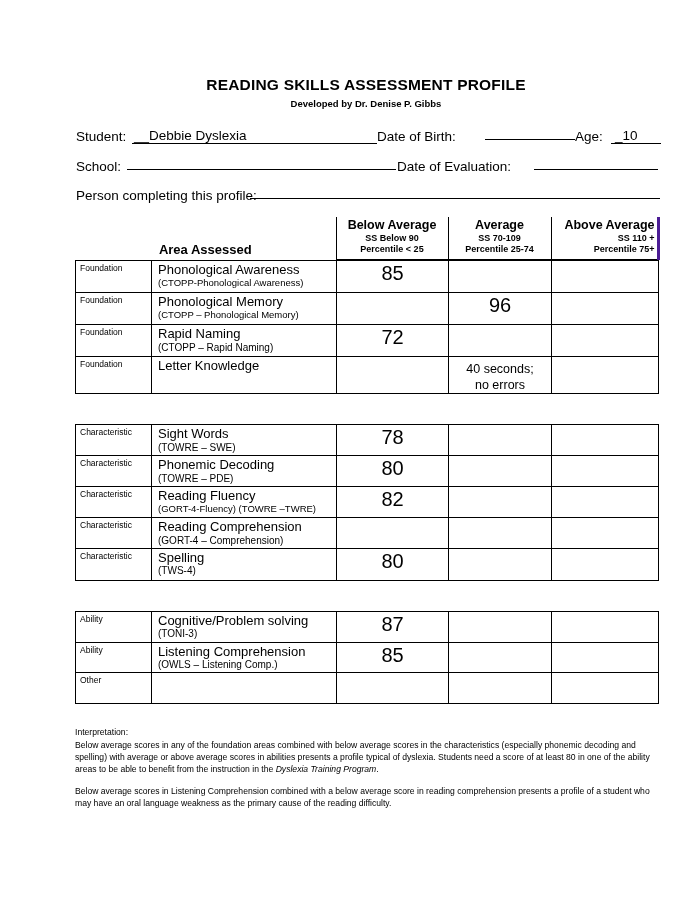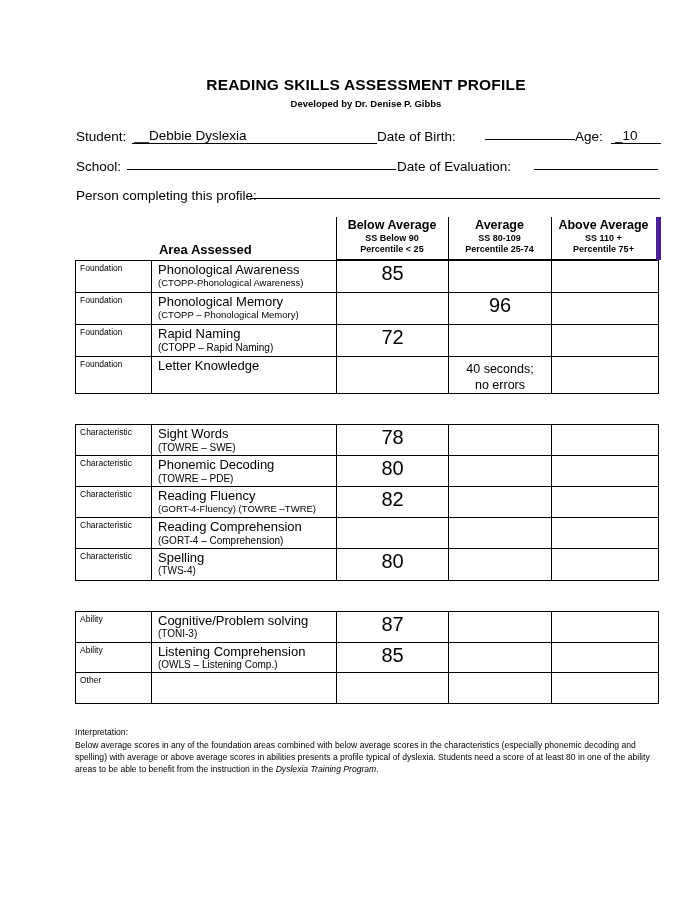--- a/index.html
+++ b/index.html
@@ -95,21 +95,21 @@
     font-size: 13px;
     font-weight: bold;
     padding-bottom: 3px !important;
   }
   .hdr-score {
     text-align: center;
     border-left: 1px solid #000;
     border-bottom: 1px solid #000;
     padding: 1px 2px 3px 2px !important;
   }
-  .hdr-score.last { border-right: 5px solid #4c1d95; }
+  .hdr-score.last { border-right: 3px solid #4c1d95; text-align: right; }
   .hdr-main { font-size: 12.5px; font-weight: bold; line-height: 1.18; }
   .hdr-sub  { font-size: 9px; font-weight: bold; line-height: 1.3; }
 
   
   table.body-tbl td {
     border: 1px solid #000;
     padding: 0;
     vertical-align: top;
     margin-top: 43px;
   }
@@ -210,21 +210,21 @@
       <tbody>
           <tr>
         <td class="hdr-area" colspan="2">Area Assessed</td>
         <td class="hdr-score">
           <div class="hdr-main">Below Average</div>
           <div class="hdr-sub">SS Below 90</div>
           <div class="hdr-sub">Percentile &lt; 25</div>
         </td>
         <td class="hdr-score">
           <div class="hdr-main">Average</div>
-          <div class="hdr-sub">SS 80-109</div>
+          <div class="hdr-sub">SS 70-109</div>
           <div class="hdr-sub">Percentile 25-74</div>
         </td>
         <td class="hdr-score last">
           <div class="hdr-main">Above Average</div>
           <div class="hdr-sub">SS 110 +</div>
           <div class="hdr-sub">Percentile 75+</div>
         </td>
       </tr>
     </tbody>
       </table>
@@ -382,15 +382,16 @@
             <td class="cell-score"></td>
             <td class="cell-score"></td>
           </tr>
         </tbody>
     </table>
   </div>
 
   <div class="interp">
     <p>Interpretation:</p>
     <p><span>Below average scores in any of the foundation areas combined with below average scores in the characteristics (especially phonemic decoding and spelling) with average or above average scores in abilities presents a profile typical of dyslexia.  Students need a score of at least 80 in one of the ability areas to be able to benefit from the instruction in the </span><em>Dyslexia Training Program</em><span>.</span></p>
+    <p class="gap">Below average scores in Listening Comprehension combined with a below average score in reading comprehension presents a profile of a student who may have an oral language weakness as the primary cause of the reading difficulty.</p>
   </div>
 
 </div>
 
 </body></html>

